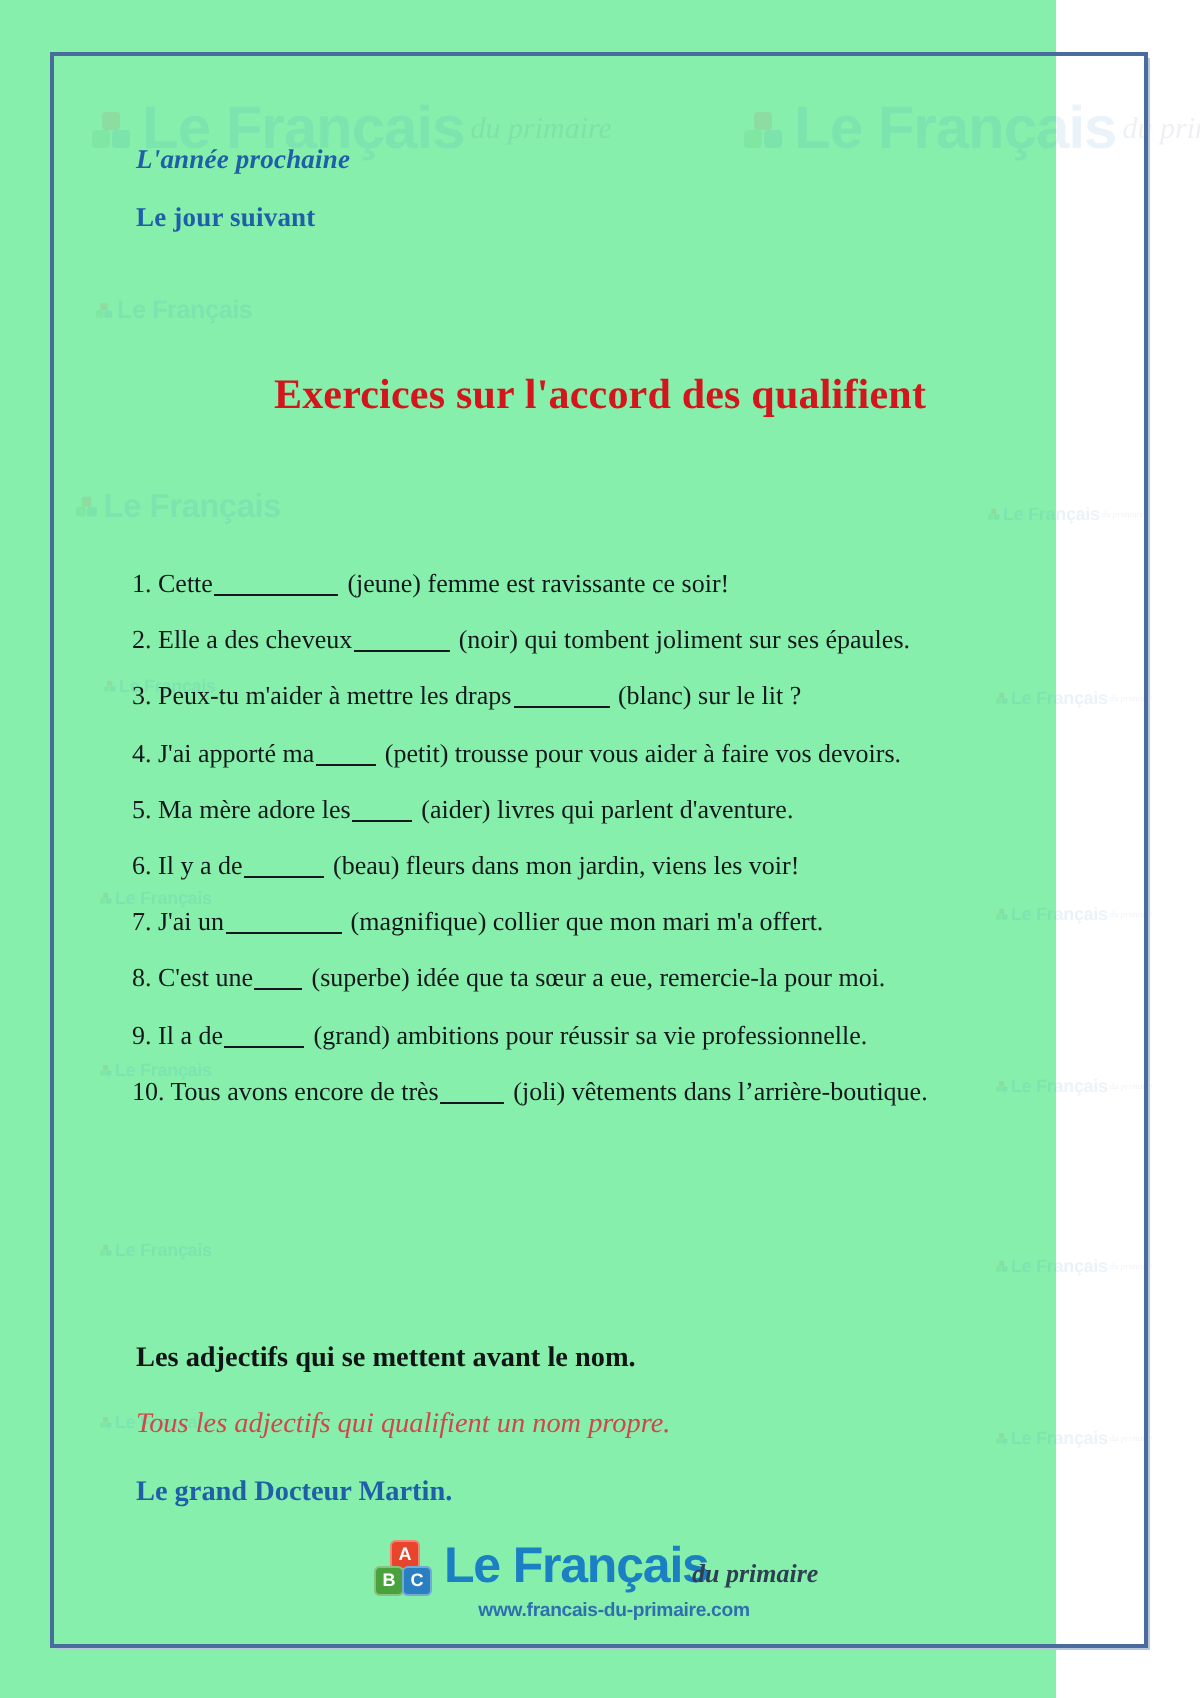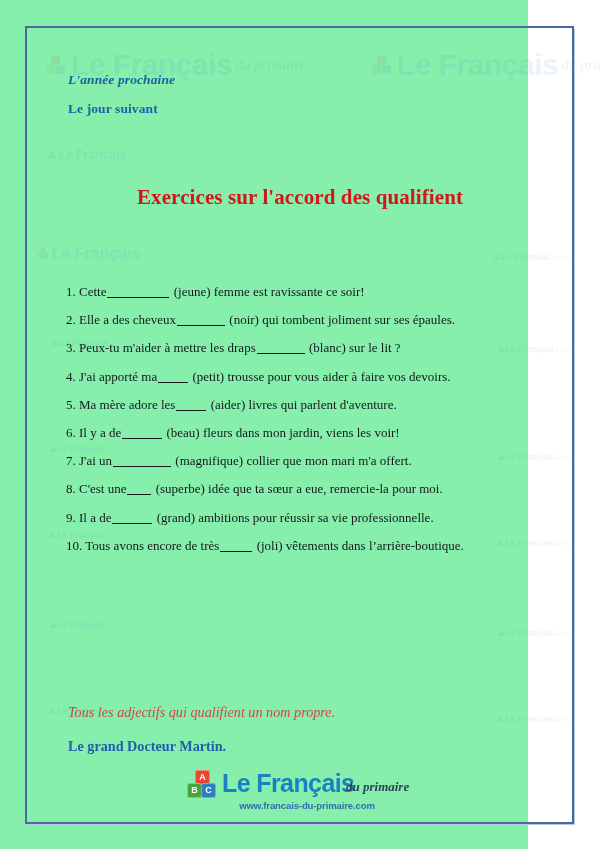--- a/index.html
+++ b/index.html
@@ -373,20 +373,21 @@
         <p class="ex-item"><span>3. </span><span>Peux-tu m'aider à mettre les draps</span><span class="blank" style="width: 48px;"></span><span> (blanc) sur le lit ?</span></p>
         <p class="ex-item"><span>4. </span><span>J'ai apporté ma</span><span class="blank" style="width: 30px;"></span><span> (petit) trousse pour vous aider à faire vos devoirs.</span></p>
         <p class="ex-item"><span>5. </span><span>Ma mère adore les</span><span class="blank" style="width: 30px;"></span><span> (aider) livres qui parlent d'aventure.</span></p>
         <p class="ex-item"><span>6. </span><span>Il y a de</span><span class="blank" style="width: 40px;"></span><span> (beau) fleurs dans mon jardin, viens les voir!</span></p>
         <p class="ex-item"><span>7. </span><span>J'ai un</span><span class="blank" style="width: 58px;"></span><span> (magnifique) collier que mon mari m'a offert.</span></p>
         <p class="ex-item"><span>8. </span><span>C'est une</span><span class="blank" style="width: 24px;"></span><span> (superbe) idée que ta sœur a eue, remercie-la pour moi.</span></p>
         <p class="ex-item"><span>9. </span><span>Il a de</span><span class="blank" style="width: 40px;"></span><span> (grand) ambitions pour réussir sa vie professionnelle.</span></p>
         <p class="ex-item"><span>10. </span><span>Tous avons encore de très</span><span class="blank" style="width: 32px;"></span><span> (joli) vêtements dans l’arrière-boutique.</span></p>
       </div>
 
+    <div class="note" id="note-bold">Les adjectifs qui se mettent avant le nom.</div>
 
     <div class="note" id="note-italic">Tous les adjectifs qui qualifient un nom propre.</div>
 
     <div class="note" id="note-blue">Le grand Docteur Martin.</div>
 
     <div id="logo">
       <div id="logo-blocks">
           <div class="blk a" style="background: rgb(232, 69, 44);">A</div>
           <div class="blk b" style="background: rgb(73, 162, 60);">B</div>
           <div class="blk c" style="background: rgb(42, 127, 192);">C</div>

